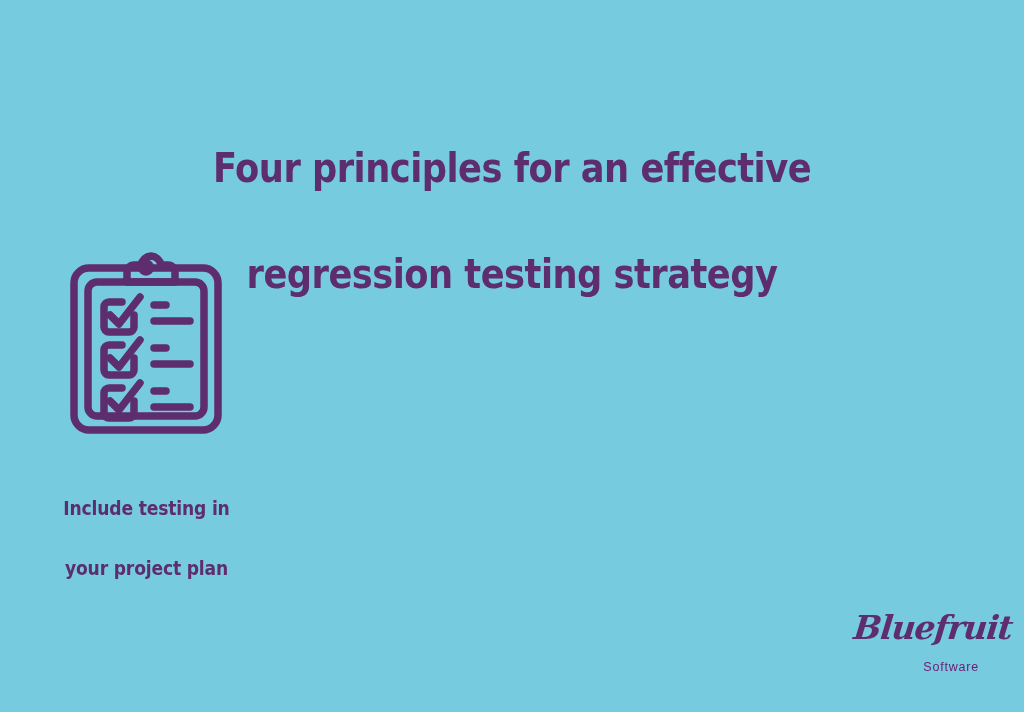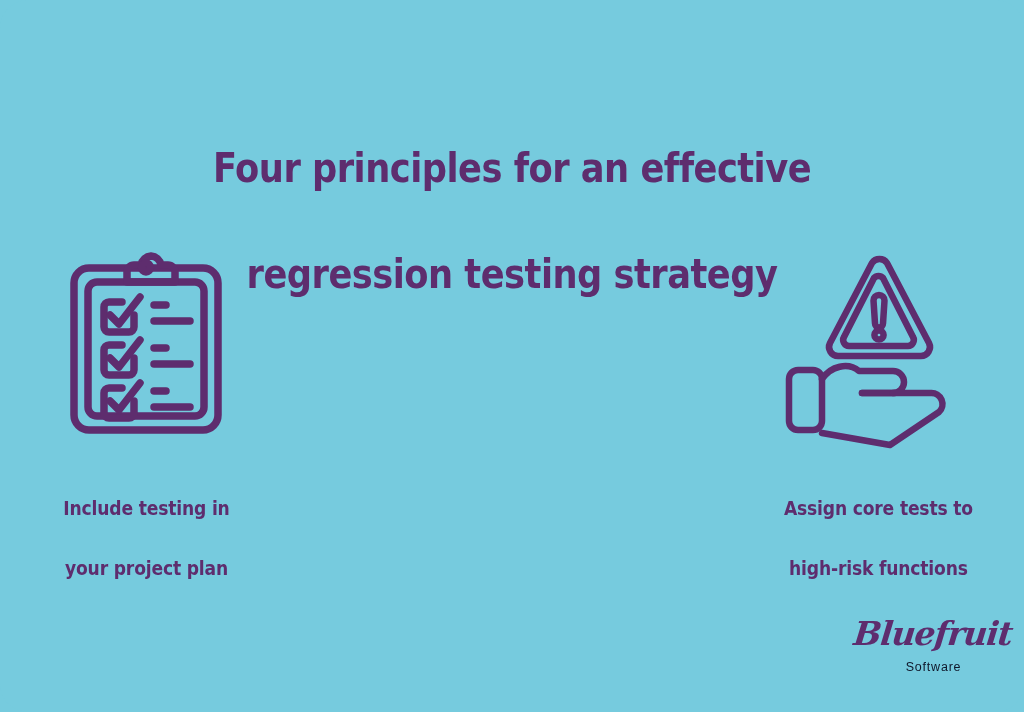--- a/index.html
+++ b/index.html
@@ -84,27 +84,27 @@
     font-style:italic;
     font-weight:bold;
     font-size:33px;
     line-height:33px;
     letter-spacing:-1.2px;
     display:block;
     transform:skewX(-6deg);
   }
   .logo-sub{
     display:block;
-    color:#0f172a;
+    color:#701a75;
     font-family:"Liberation Sans", sans-serif;
     font-size:12.5px;
     letter-spacing:0.8px;
-    margin-top:10px;
+    margin-top:16px;
     margin-left:34px;
-    text-align:center;
+    text-align:right;
   }
   svg{display:block;overflow:visible;}
 </style>
 </head>
 <body>
 
 <div class="canvas">
 
   <h1 class="title">
     <span class="title-line">Four principles for an effective</span>
@@ -143,50 +143,20 @@
           </g>
         </svg>
       </div>
       <div class="caption">
         <span>Include testing in</span><br>
         <span>your project plan</span>
       </div>
     </div>
 
 
-    <div class="card">
-      <div class="icon-wrap">
-        <svg width="190" height="185" viewBox="0 0 190 185">
-          <g fill="none" stroke="#5e2d6e" stroke-width="6.5" stroke-linecap="round" stroke-linejoin="round">
-
-            <path d="M104 13 a9 9 0 0 0 -15 0 L47 93 a9 9 0 0 0 8 13 h83 a9 9 0 0 0 8 -13 Z"></path>
-
-            <path d="M100 28 a6 6 0 0 0 -9 0 L61 87 a6 6 0 0 0 5 9 h59 a6 6 0 0 0 5 -9 Z"></path>
-
-            <path d="M96 45 a5.5 5.5 0 0 0 -5.5 5.5 l1.5 23 a4 4 0 0 0 8 0 l1.5 -23 A5.5 5.5 0 0 0 96 45 Z"></path>
-            <circle cx="96" cy="85" r="4.6"></circle>
-
-            <rect x="6" y="120" width="33" height="60" rx="9"></rect>
-
-            <path d="M39 129
-                     c 9 -13 26 -17 37 -8
-                     h 34
-                     a 11 11 0 0 1 0 22
-                     h -31"></path>
-            <path d="M79 143 h 33"></path>
-            <path d="M110 143 h 38 a 11 11 0 0 1 8 19 l -49 33
-                     l -68 -12"></path>
-          </g>
-        </svg>
-      </div>
-      <div class="caption">
-        <span>Assign core tests to</span><br>
-        <span>high-risk functions</span>
-      </div>
-    </div>
 
 
   </div>
 
   <div class="logo">
     <span class="logo-word">Bluefruit</span>
     <span class="logo-sub">Software</span>
   </div>
 
 </div>

